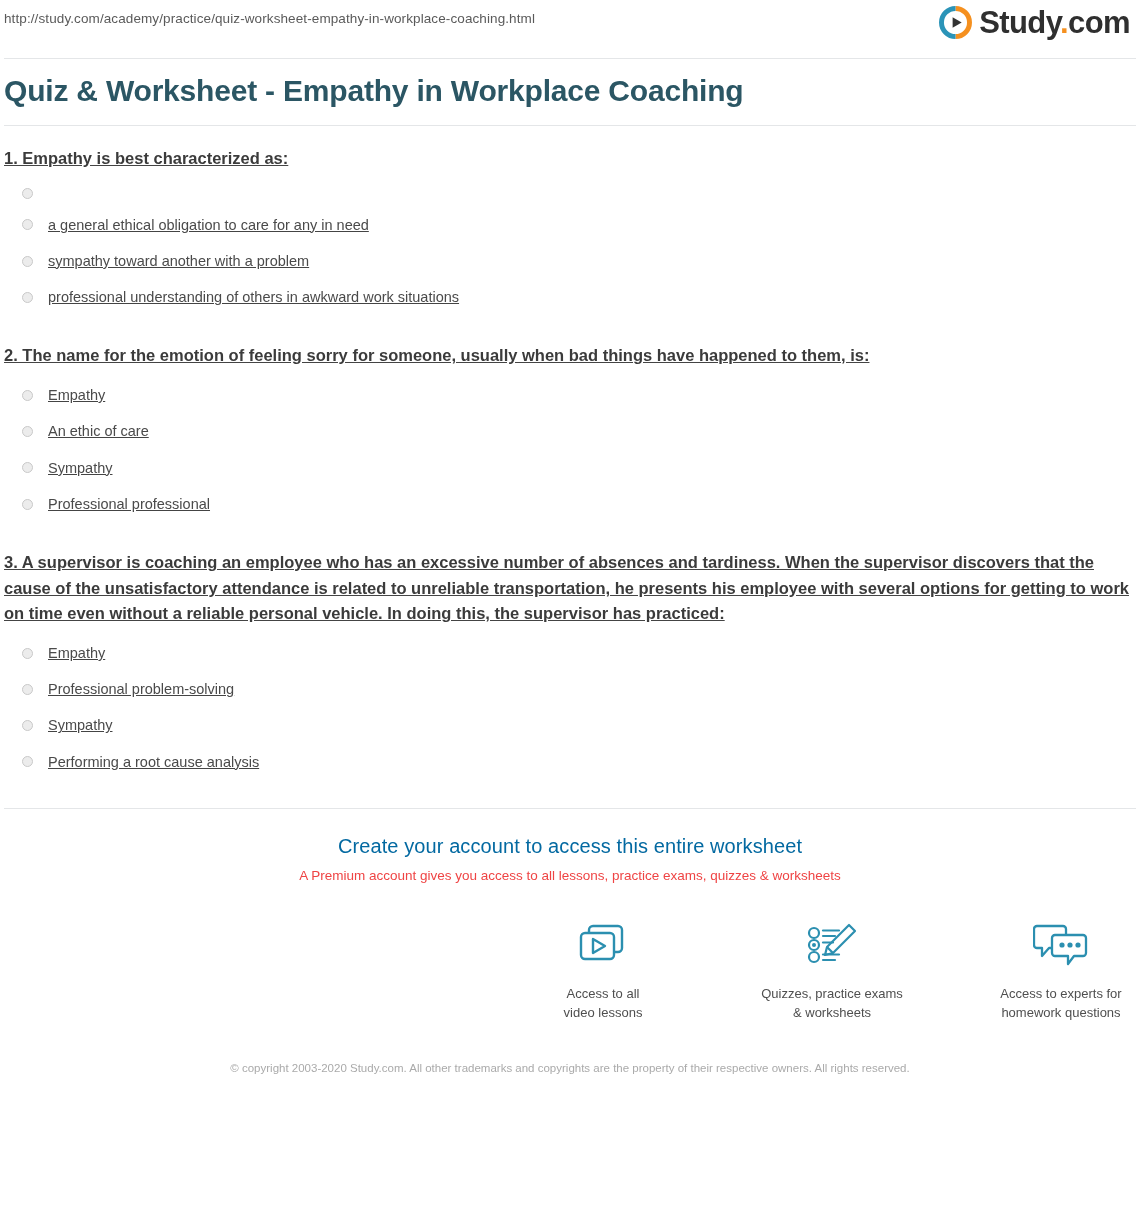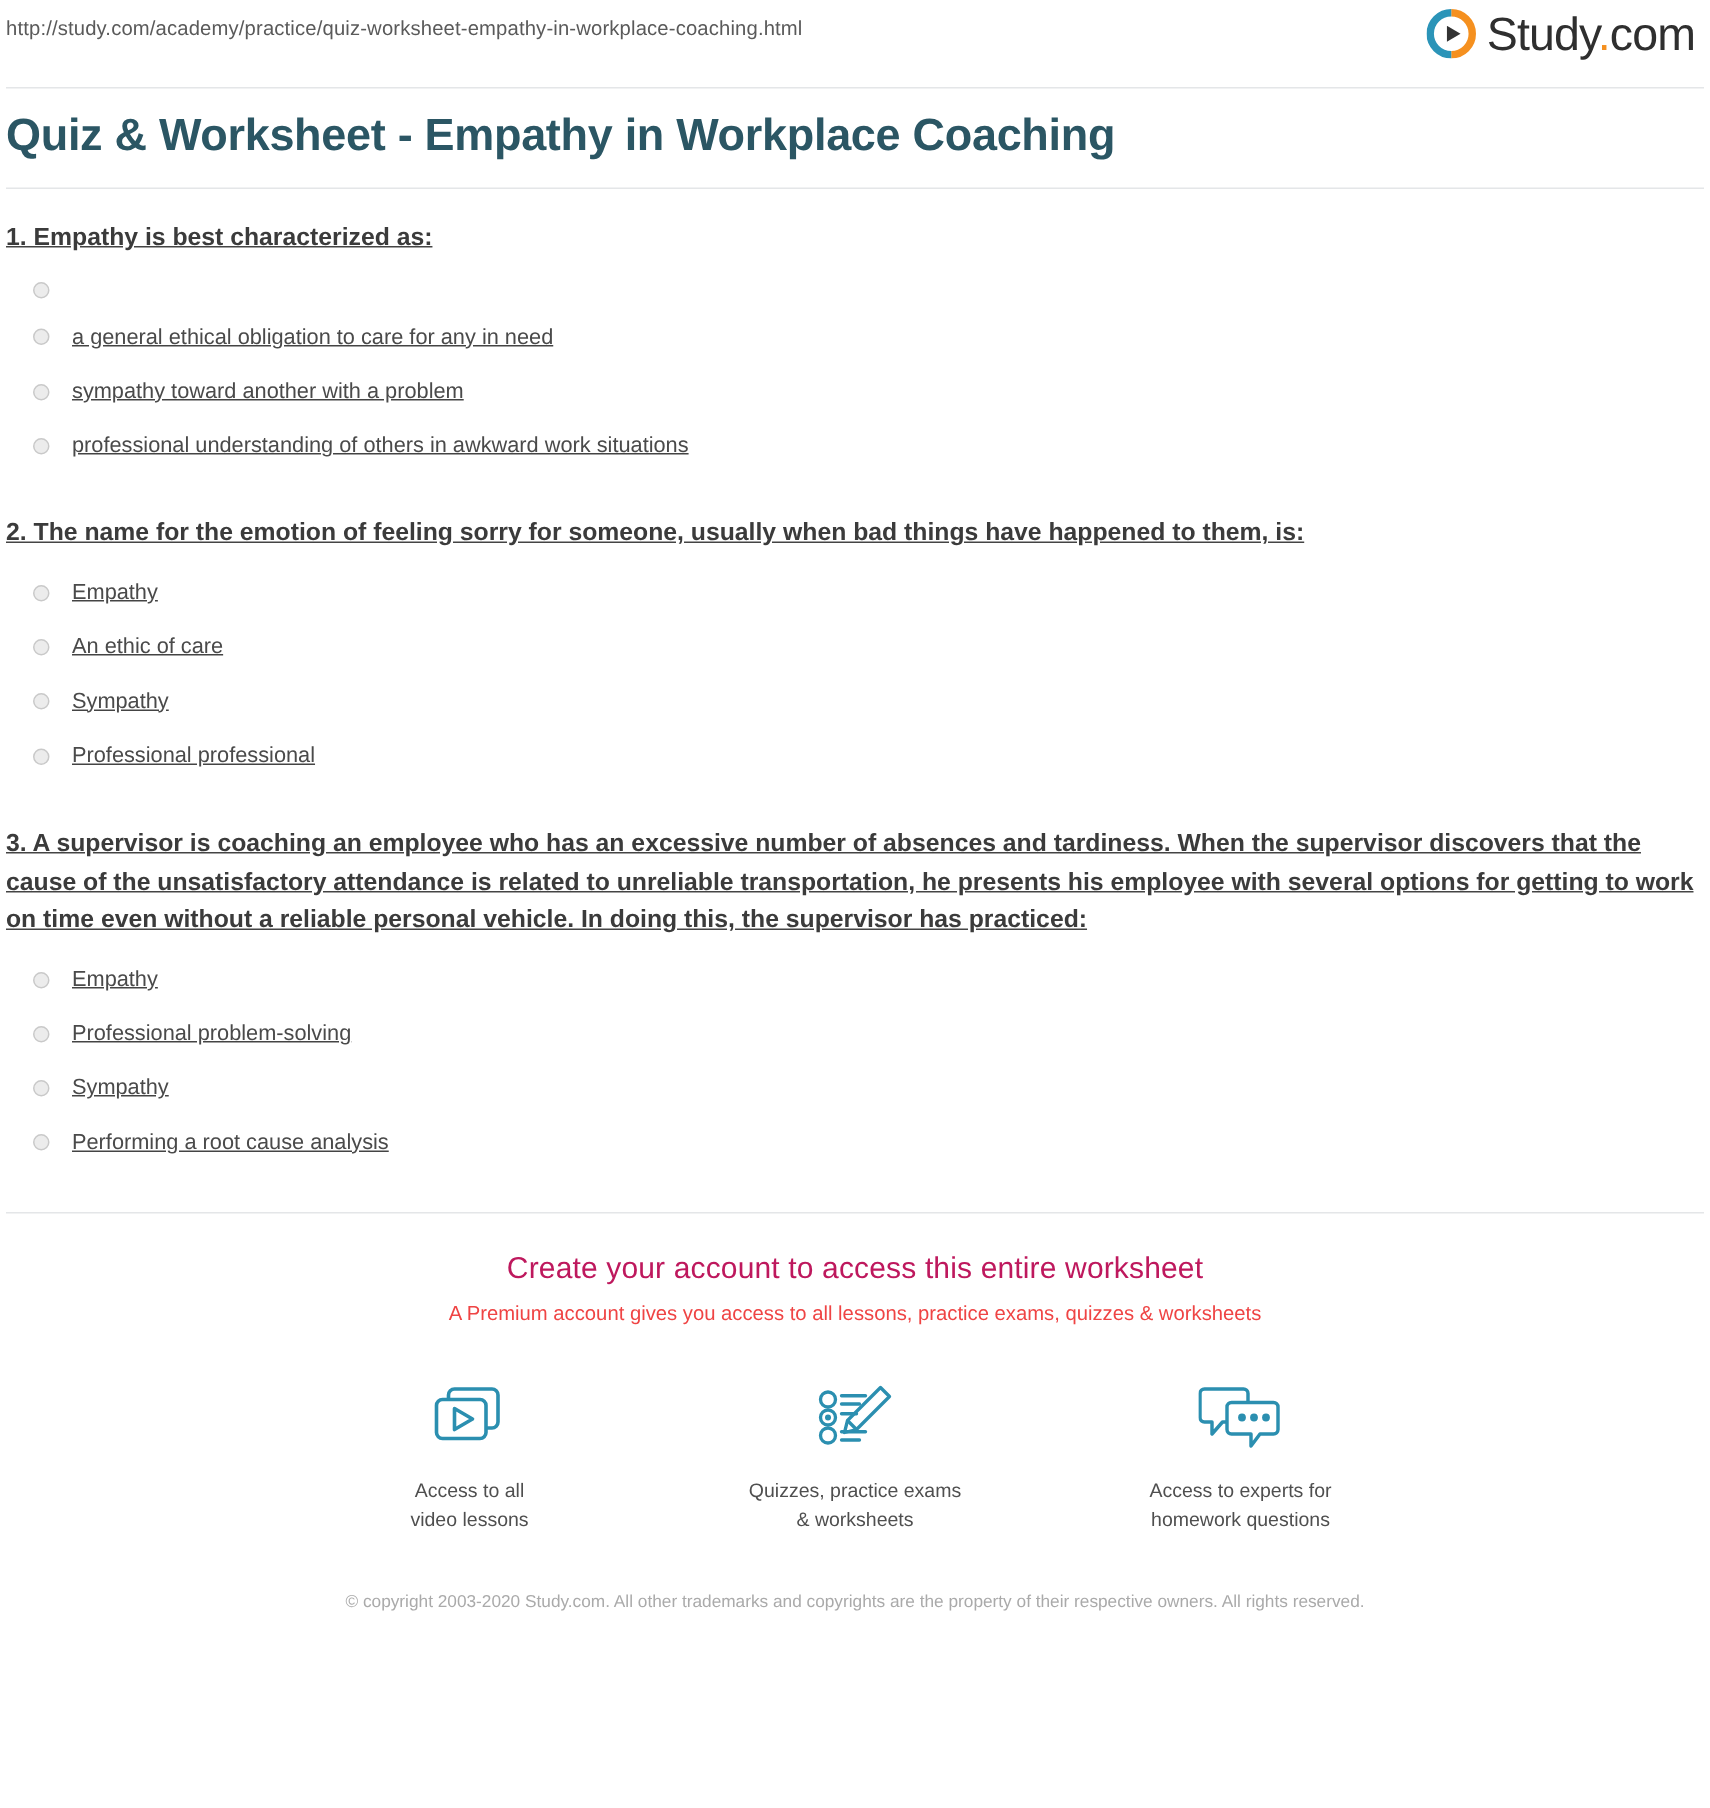--- a/index.html
+++ b/index.html
@@ -46,21 +46,21 @@
     gap: 7px;
   }
   .brand-mark {
     width: 33px;
     height: 33px;
     position: relative;
     flex: none;
   }
   .brand-wordmark {
     font-size: 31px;
-    font-weight: normal;
+    font-weight: bold;
     color: #2f2f2f;
     letter-spacing: -0.6px;
     line-height: 1;
     white-space: nowrap;
   }
   .brand-wordmark .dot {
     color: #f5901f;
   }
 
   hr.rule {
@@ -124,34 +124,34 @@
     line-height: 1.4;
   }
 
   
   .cta {
     padding-top: 26px;
     text-align: center;
   }
   .cta-heading {
     font-size: 20px;
-    color: #be185d;
+    color: #0369a1;
     margin: 0 0 10px 0;
     font-weight: normal;
     letter-spacing: 0.1px;
   }
   .cta-sub {
     font-size: 13.5px;
     color: #ef4444;
     margin: 0;
   }
   .features {
     display: flex;
-    justify-content: center;
-    gap: 107px;
+    justify-content: flex-end;
+    gap: 79px;
     margin-top: 34px;
   }
   .feature {
     width: 150px;
     text-align: center;
   }
   .feature-icon {
     height: 56px;
     display: flex;
     align-items: center;

